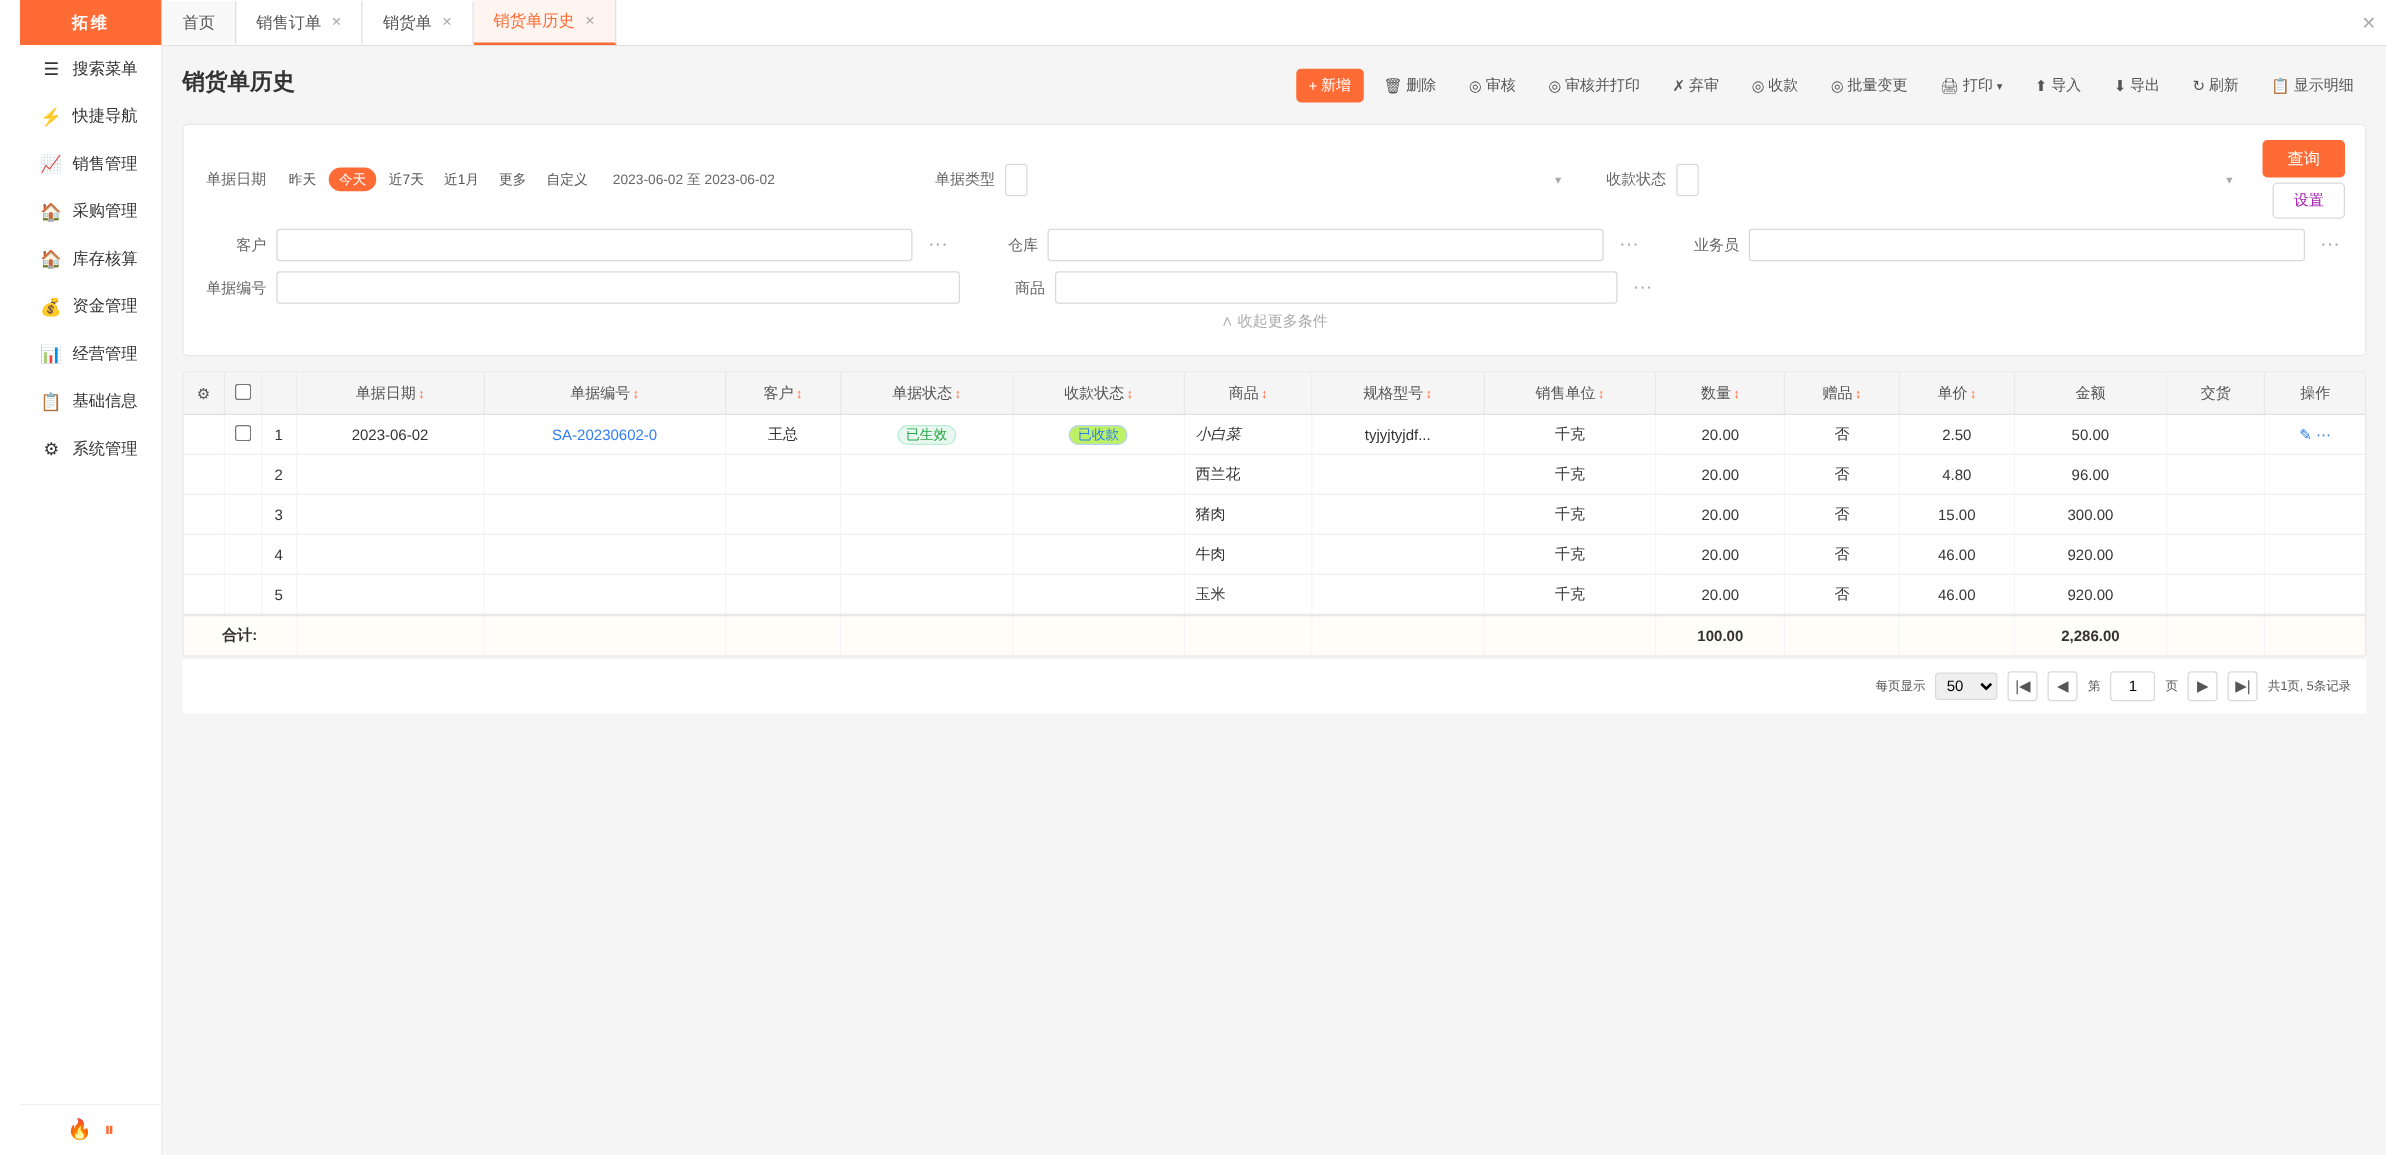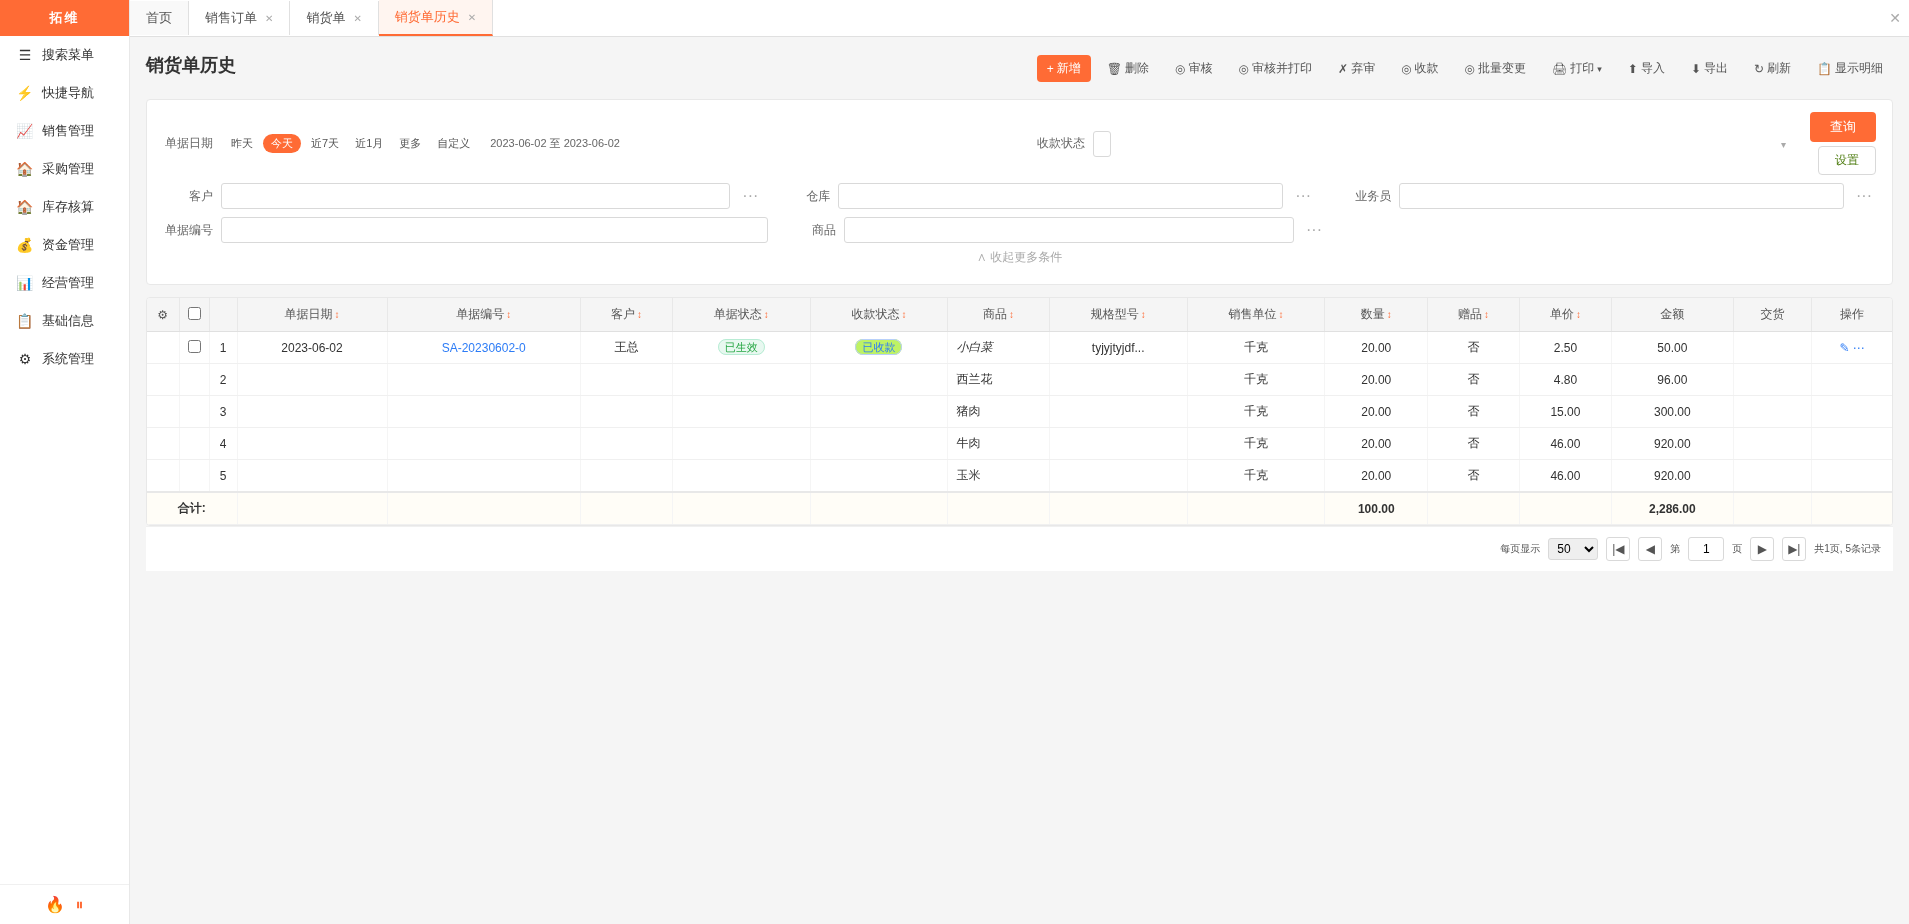--- a/index.html
+++ b/index.html
@@ -1,19 +1,19 @@
 <!DOCTYPE html>
 <html><head>
   <meta charset="utf-8">
   <style>
     * { box-sizing: border-box; margin: 0; padding: 0; }
     body { font-family: "Microsoft YaHei", "PingFang SC", sans-serif; font-size: 12px; background: #f5f5f5; display: flex; height: 924px; overflow: hidden; }
 
     
-    .sidebar { width: 130px; background: #fff; border-right: 1px solid #e8e8e8; display: flex; flex-direction: column; height: 100%; flex-shrink: 0; }
+    .sidebar { width: 130px; background: #fff; border-right: 1px solid #e8e8e8; display: flex; flex-direction: column; height: 100%; flex-shrink: 0; padding-left: 16px; }
     .sidebar-logo { background: #ff6b35; color: white; text-align: center; padding: 8px 0; font-size: 13px; font-weight: bold; letter-spacing: 2px; height: 36px; display: flex; align-items: center; justify-content: center; }
     .sidebar-item { display: flex; align-items: center; gap: 8px; padding: 10px 16px; cursor: pointer; color: #333; font-size: 13px; }
     .sidebar-item .icon { font-size: 14px; width: 18px; text-align: center; }
     .sidebar-bottom { margin-top: auto; display: flex; align-items: center; justify-content: center; gap: 10px; padding: 10px; border-top: 1px solid #f0f0f0; }
     .sidebar-bottom span { color: #ff6b35; font-size: 16px; cursor: pointer; }
 
     
     .main { flex: 1; display: flex; flex-direction: column; height: 100%; overflow: hidden; }
 
     
@@ -47,21 +47,21 @@
     .filter-dots { color: #aaa; cursor: pointer; padding: 0 4px; font-size: 16px; line-height: 1; }
     .date-range-btns { display: flex; align-items: center; gap: 4px; margin-left: 4px; }
     .date-range-btn { padding: 2px 6px; font-size: 11px; color: #555; cursor: pointer; border-radius: 2px; }
     .date-range-btn.active { background: #ff6b35; color: white; border-radius: 10px; padding: 2px 8px; }
     .date-range-text { font-size: 11px; color: #666; margin-left: 8px; }
 
     .collapse-row { text-align: center; padding: 6px 0; cursor: pointer; color: #aaa; font-size: 12px; }
 
     
     .query-btn { background: #ff6b35; color: white; border: none; border-radius: 4px; padding: 6px 20px; font-size: 13px; cursor: pointer; white-space: nowrap; }
-    .set-btn { background: white; color: #4d7c0f; border: 1px solid #d9d9d9; border-radius: 4px; padding: 5px 16px; font-size: 12px; cursor: pointer; margin-top: 4px; }
+    .set-btn { background: white; color: #a21caf; border: 1px solid #d9d9d9; border-radius: 4px; padding: 5px 16px; font-size: 12px; cursor: pointer; margin-top: 4px; }
 
     
     .table-wrap { background: #fff; border: 1px solid #e8e8e8; border-radius: 4px; overflow: auto; }
     table { width: 100%; border-collapse: collapse; font-size: 12px; }
     thead tr { background: #f5f5f5; }
     th { padding: 8px 8px; color: #555; font-weight: 500; border-bottom: 1px solid #e0e0e0; border-right: 1px solid #e8e8e8; text-align: center; white-space: nowrap; position: relative; }
     th:last-child { border-right: none; }
     td { padding: 7px 8px; color: #333; border-bottom: 1px solid #f0f0f0; border-right: 1px solid #f5f5f5; text-align: center; }
     td:last-child { border-right: none; }
     .sort-icon { font-size: 10px; color: #ff6b35; margin-left: 2px; }
@@ -224,20 +224,26 @@
               <span class="filter-label">单据日期</span>
               <div class="date-range-btns">
                 <span class="date-range-btn">昨天</span>
                 <span class="date-range-btn active">今天</span>
                 <span class="date-range-btn">近7天</span>
                 <span class="date-range-btn">近1月</span>
                 <span class="date-range-btn">更多</span>
                 <span class="date-range-btn">自定义</span>
               </div>
               <span class="date-range-text" style="margin-left:6px;">2023-06-02 至 2023-06-02</span>
+            </div>
+            <div class="filter-item" style="flex:2;">
+              <span class="filter-label filter-label-wide">单据类型</span>
+              <div class="filter-select-wrap" style="flex:1;">
+                <select class="filter-select"></select>
+              </div>
             </div>
             <div class="filter-item" style="flex:2; padding-left:16px;">
               <span class="filter-label filter-label-wide">收款状态</span>
               <div class="filter-select-wrap" style="flex:1;">
                 <select class="filter-select"></select>
               </div>
             </div>
             <div class="filter-actions" style="padding-left:16px;align-items:flex-end;">
               <button class="query-btn">查询</button>
               <button class="set-btn" style="margin-top:4px;">设置</button>

